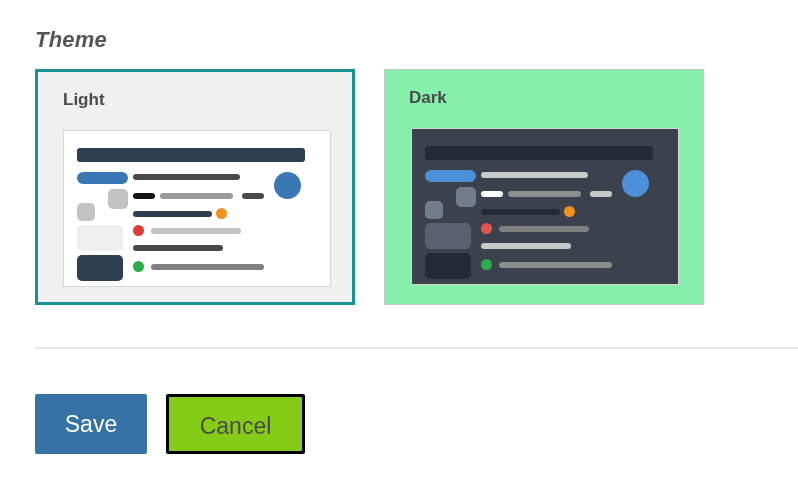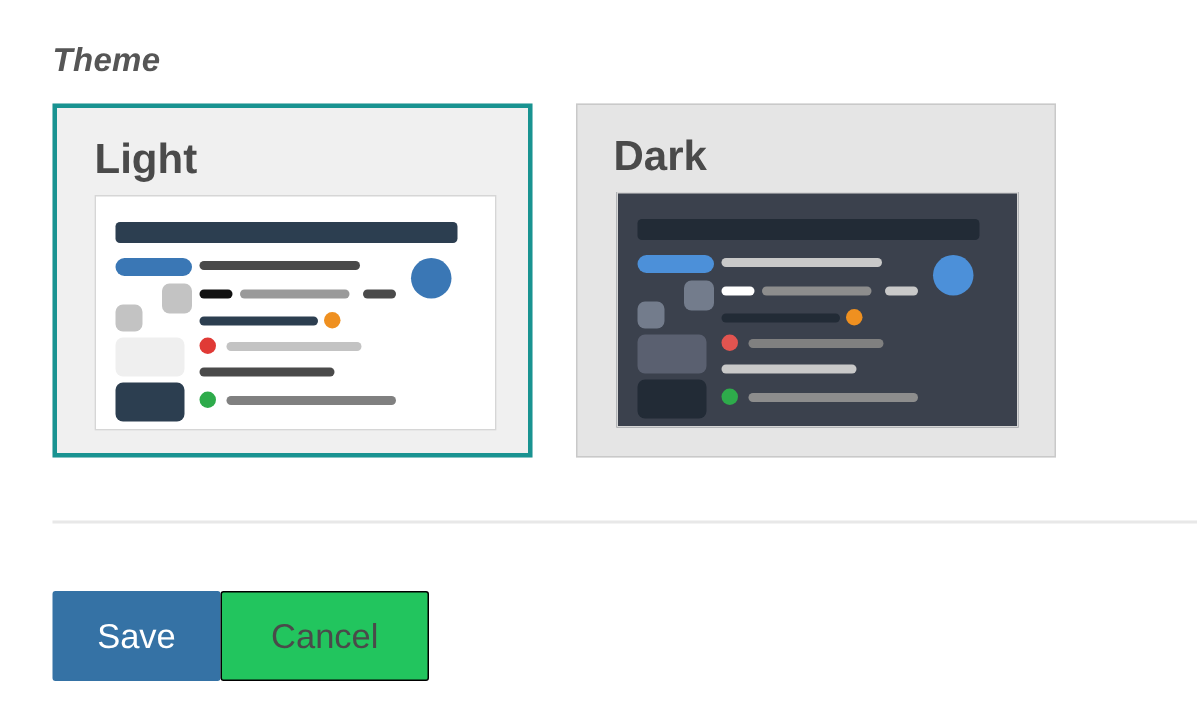--- a/index.html
+++ b/index.html
@@ -35,35 +35,35 @@
     font-style: italic;
   }
 
   
   .theme-card {
     position: absolute;
     top: 69px;
     width: 320px;
     height: 236px;
     box-sizing: border-box;
-    background: #e5e5e5;
+    background: #86efac;
     border: 1px solid #c9c9c9;
   }
   .theme-card.selected {
     background: #f0f0f0;
     border: 3px solid #199391;
   }
   .theme-card.card-light { left: 35px; }
   .theme-card.card-dark  { left: 384px; }
 
   .card-title {
     position: absolute;
     left: 25px;
     top: 18px;
-    font-size: 28px;
+    font-size: 17px;
     font-weight: bold;
     color: #4a4a4a;
   }
   .card-dark .card-title { left: 24px; }
 
   
   .preview {
     position: absolute;
     left: 25px;
     top: 58px;
@@ -115,23 +115,23 @@
     border-radius: 2px;
   }
   .btn-primary {
     width: 112px;
     background: #3572a5;
     border: 1px solid #3572a5;
     color: #ffffff;
   }
   .btn-secondary {
     width: 139px;
-    margin-left: 0;
-    background: #22c55e;
-    border: 1px solid #000000;
+    margin-left: 19px;
+    background: #84cc16;
+    border: 3px solid #000000;
     color: #4a4a4a;
   }
 </style>
 </head>
 <body>
 
 <div class="page">
 
   <div class="section-title" style="color: rgb(86, 86, 86);">Theme</div>
 

